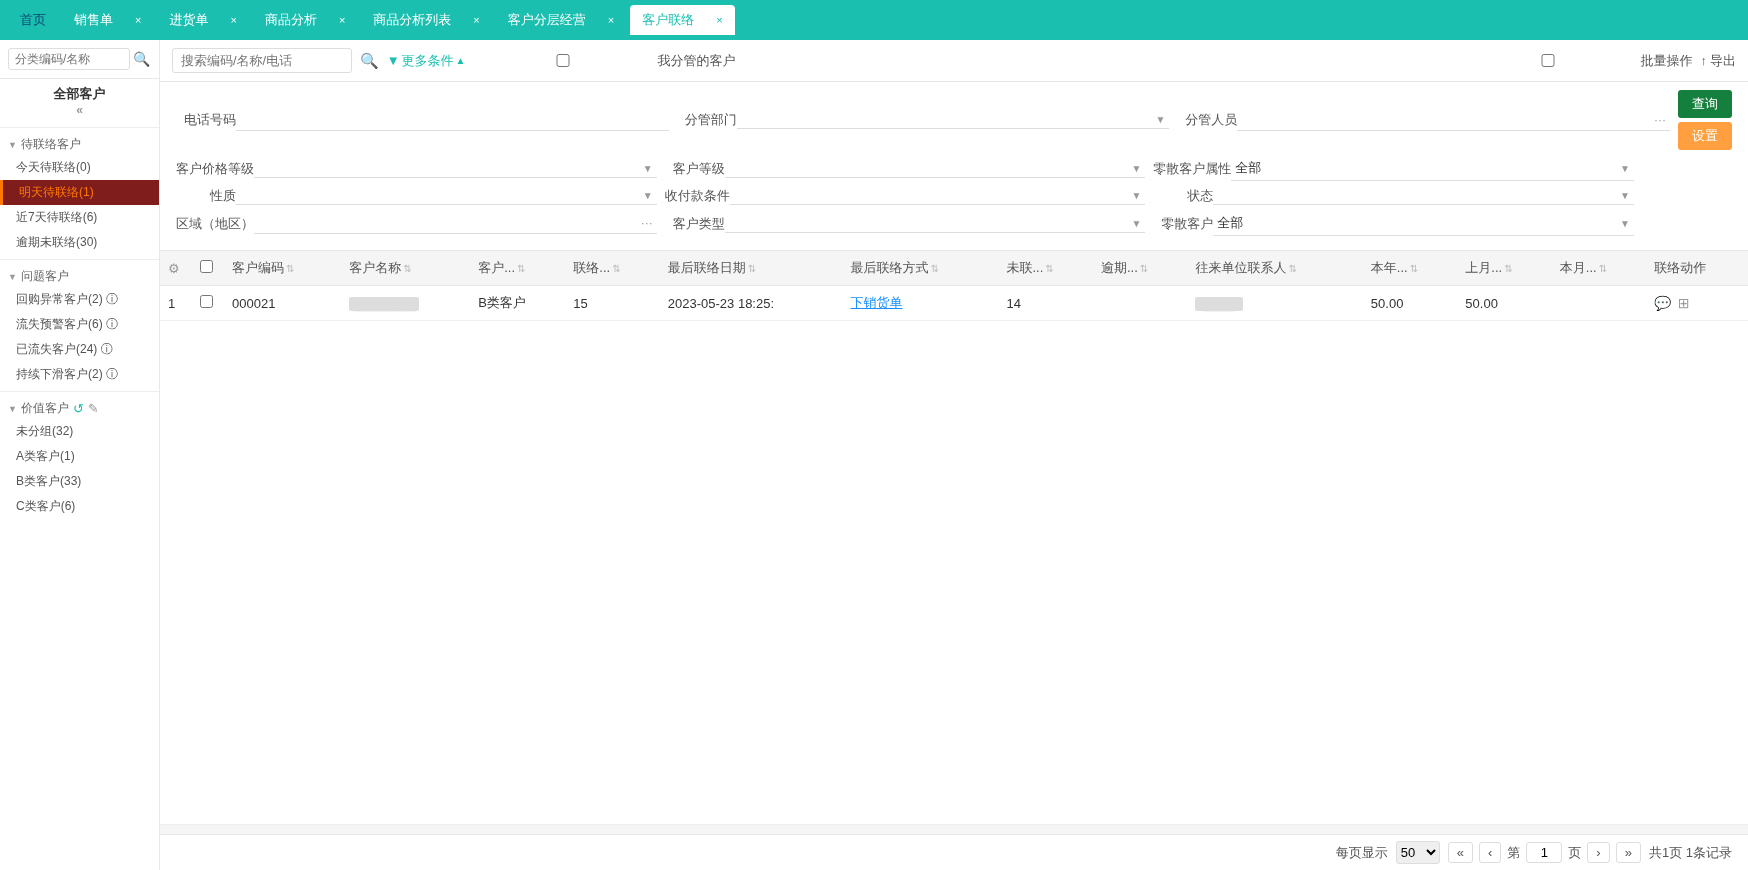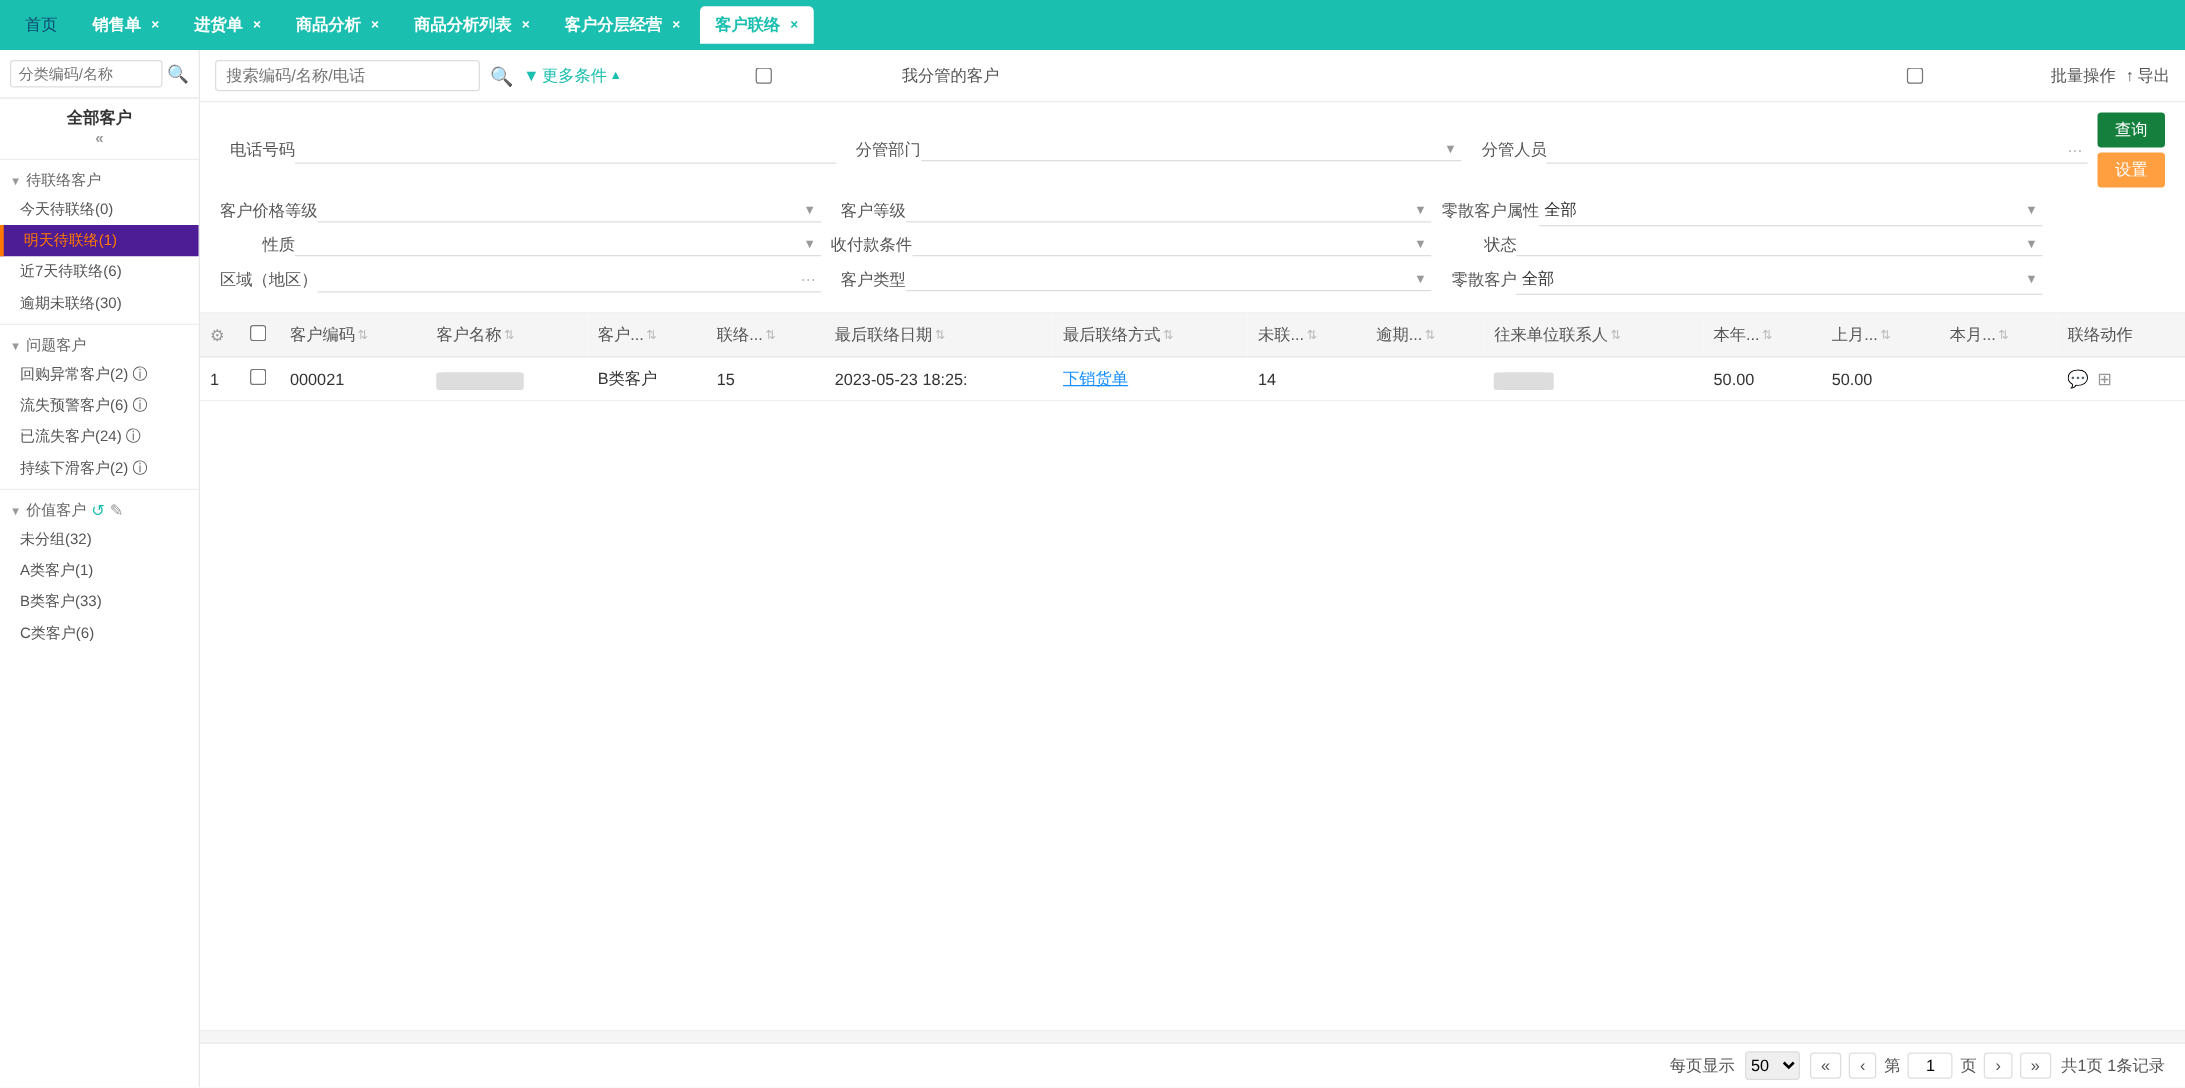--- a/index.html
+++ b/index.html
@@ -1,47 +1,47 @@
 <!DOCTYPE html>
 <html><head>
   <meta charset="utf-8">
   <style>
     * { box-sizing: border-box; margin: 0; padding: 0; font-family: 'Microsoft YaHei', Arial, sans-serif; font-size: 13px; }
     body { background: #f5f5f5; overflow: hidden; }
 
     
     .top-nav { background: #1bbfb0; display: flex; align-items: center; height: 40px; padding: 0 8px; gap: 4px; }
-    .nav-item { color: #fff; padding: 6px 12px; cursor: pointer; border-radius: 4px 4px 0 0; font-size: 13px; display: flex; align-items: center; gap: 4px; white-space: nowrap; font-weight: bold; }
+    .nav-item { color: #fff; padding: 6px 12px; cursor: pointer; border-radius: 4px 4px 0 0; font-size: 13px; display: flex; align-items: center; gap: 18px; white-space: nowrap; }
     .nav-item.active { background: #fff; color: #1bbfb0; }
     .nav-item .close-x { color: #fff; font-size: 11px; cursor: pointer; margin-left: 4px; }
     .nav-item.active .close-x { color: #1bbfb0; }
     .nav-home { color: #0c4a6e; padding: 6px 12px; cursor: pointer; font-size: 13px; }
 
     
     .main-layout { display: flex; height: calc(100vh - 40px); }
 
     
     .sidebar { width: 160px; background: #fff; border-right: 1px solid #e8e8e8; overflow-y: auto; flex-shrink: 0; }
     .sidebar-search { display: flex; align-items: center; padding: 8px; border-bottom: 1px solid #e8e8e8; gap: 4px; }
     .sidebar-search input { border: 1px solid #ddd; border-radius: 3px; padding: 3px 6px; font-size: 12px; width: 100%; }
     .sidebar-search .search-icon { color: #999; cursor: pointer; font-size: 14px; }
     .sidebar-all { display: flex; align-items: center; justify-content: space-between; padding: 6px 8px; font-weight: bold; color: #333; cursor: pointer; flex-direction: column; }
     .sidebar-all .collapse-icon { color: #999; font-size: 12px; }
     .sidebar-group-title { padding: 4px 8px 2px; color: #666; font-size: 12px; display: flex; align-items: center; gap: 4px; }
     .sidebar-group-title::before { content: '▼'; font-size: 9px; color: #999; }
     .sidebar-item { padding: 4px 8px 4px 16px; color: #555; cursor: pointer; font-size: 12px; }
-    .sidebar-item.active { background: #4c1d95; color: #ff7800; border-left: 3px solid #ff7800; }
+    .sidebar-item.active { background: #7f1d1d; color: #ff7800; border-left: 3px solid #ff7800; }
     .divider { height: 1px; background: #eee; margin: 4px 0; }
 
     
     .content-area { flex: 1; display: flex; flex-direction: column; overflow: hidden; background: #f5f5f5; }
 
     
     .filter-bar { background: #fff; padding: 8px 12px; display: flex; align-items: center; gap: 8px; border-bottom: 1px solid #e8e8e8; }
-    .filter-bar input { border: 1px solid #ddd; border-radius: 3px; padding: 4px 8px; font-size: 13px; width: 212px; }
+    .filter-bar input { border: 1px solid #ddd; border-radius: 3px; padding: 4px 8px; font-size: 13px; width: 180px; }
     .filter-search-icon { color: #1bbfb0; cursor: pointer; font-size: 15px; }
     .more-filter { color: #1bbfb0; cursor: pointer; display: flex; align-items: center; gap: 2px; font-size: 13px; }
     .my-customers { display: flex; align-items: center; gap: 4px; color: #555; cursor: pointer; font-size: 13px; }
     .filter-bar-right { margin-left: auto; display: flex; align-items: center; gap: 8px; }
     .batch-op { color: #555; cursor: pointer; display: flex; align-items: center; gap: 3px; font-size: 13px; }
     .export-btn { color: #555; cursor: pointer; display: flex; align-items: center; gap: 3px; font-size: 13px; }
 
     
     .adv-filter { background: #fff; padding: 8px 16px; border-bottom: 1px solid #e8e8e8; }
     .adv-filter-row { display: flex; align-items: center; gap: 8px; margin-bottom: 6px; }

